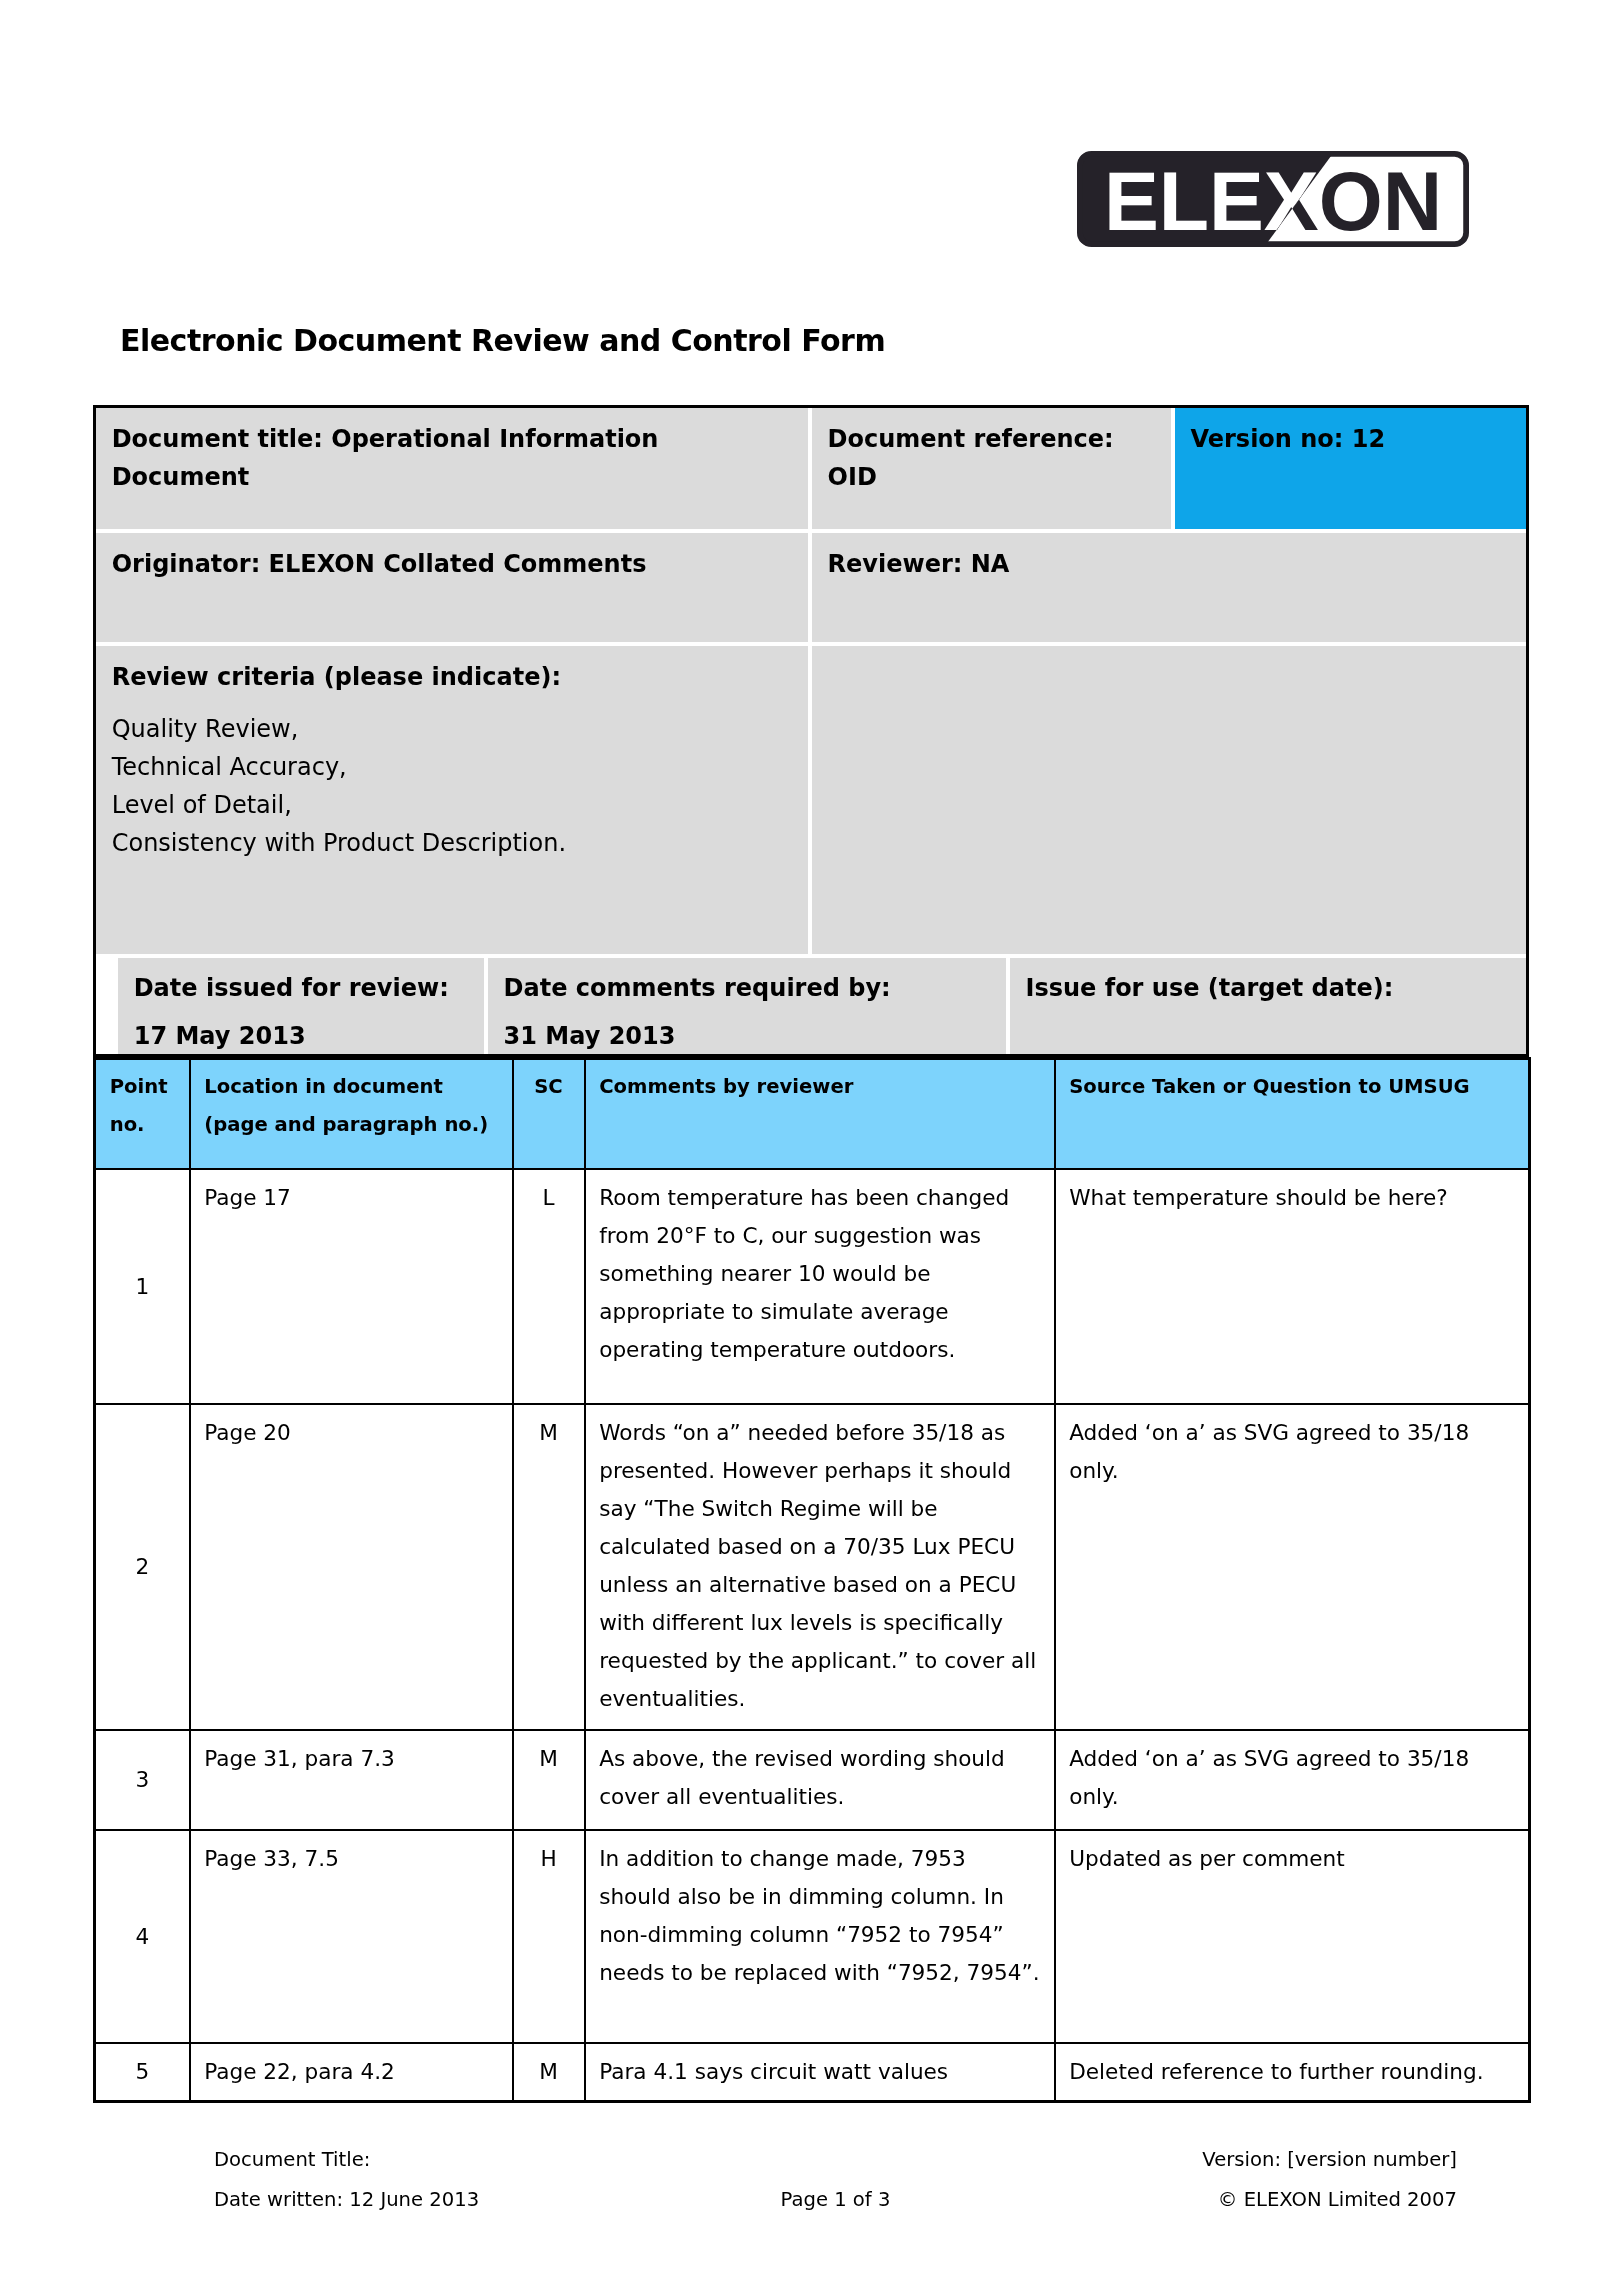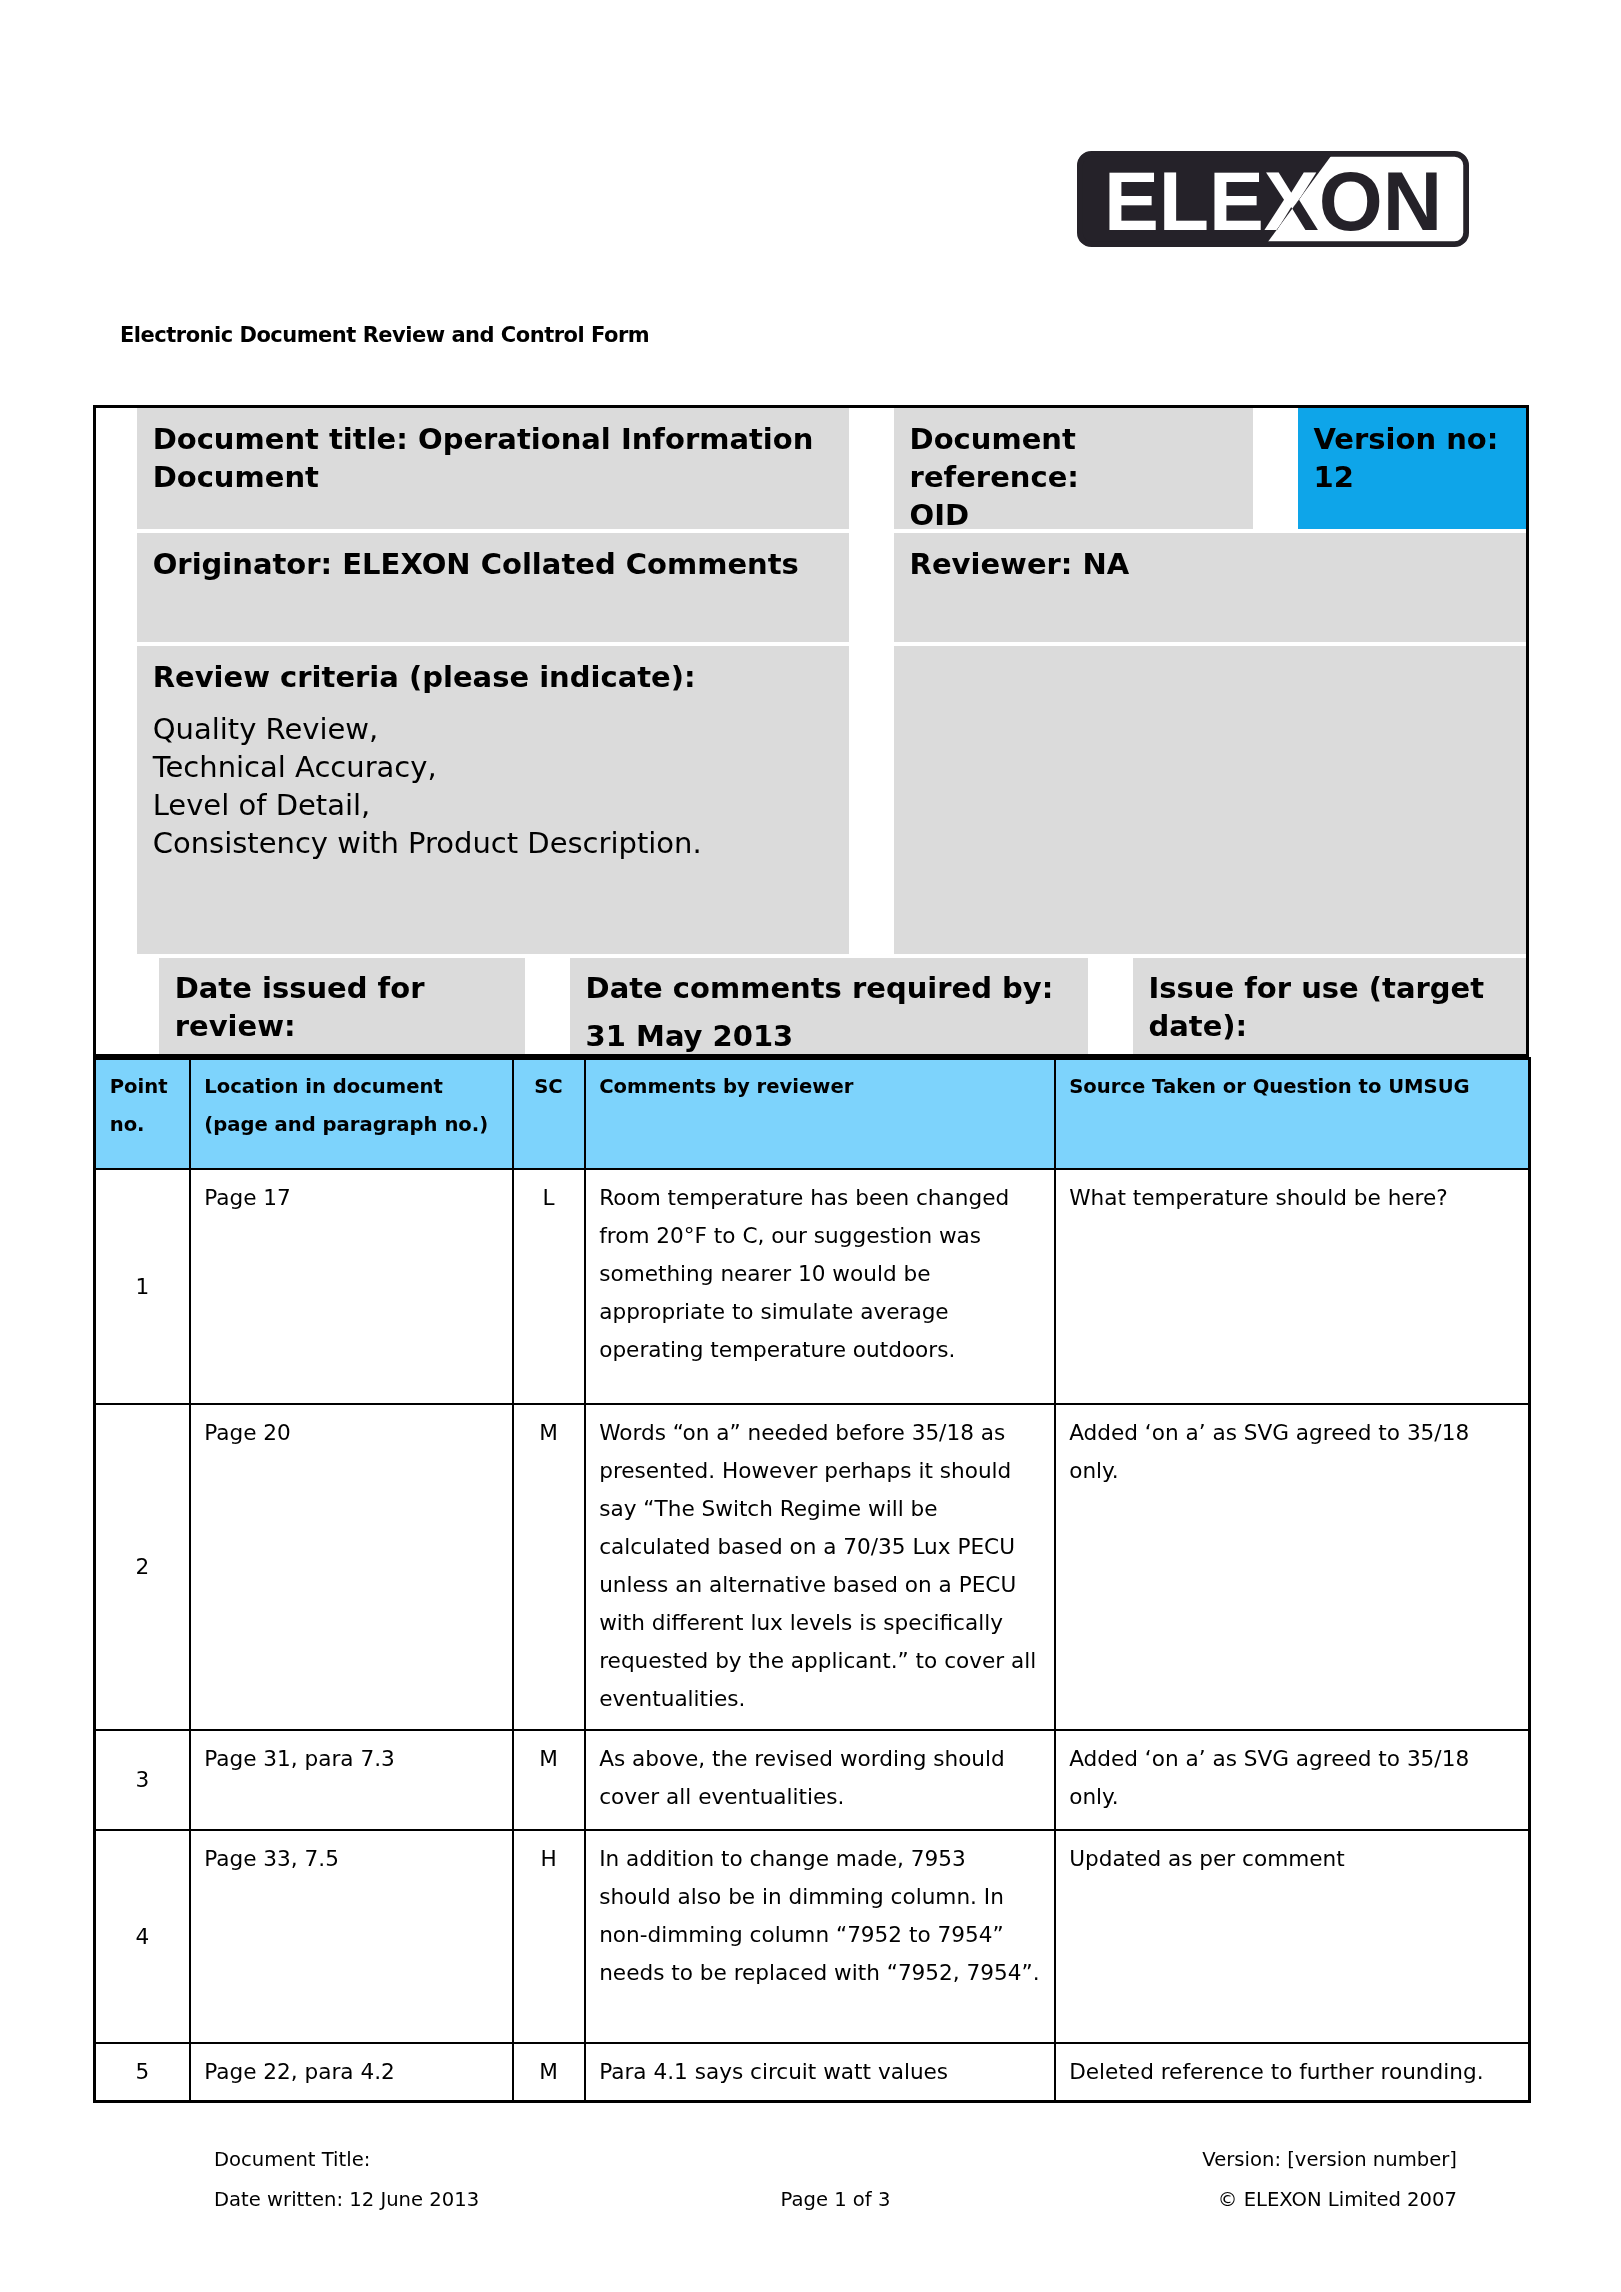--- a/index.html
+++ b/index.html
@@ -6,31 +6,31 @@
   body{
     width:1621px;height:2293px;position:relative;background:#ffffff;
     font-family:"DejaVu Sans","Liberation Sans",sans-serif;color:#000;
     -webkit-font-smoothing:antialiased;
   }
   
   .logo-svg{position:absolute;left:1076px;top:150px;width:394px;height:98px;}
   
   .page-title{
     position:absolute;left:120px;top:323px;
-    font-size:21px;font-weight:bold;letter-spacing:-0.5px;white-space:nowrap;
+    font-size:30px;font-weight:bold;letter-spacing:-0.5px;white-space:nowrap;
   }
   
   .content{position:absolute;left:93px;top:405px;width:1436px;}
   
   .hdr{border:3.9px solid #000;background:#fff;box-sizing:border-box;width:100%;}
   .hrow{display:flex;gap:3.9px;margin-bottom:3.9px;}
   .hrow:last-child{margin-bottom:0;}
   .hcell{
     background:#dbdbdb;box-sizing:border-box;padding:11.8px 15.7px;
-    font-size:29px;line-height:38px;overflow:hidden;margin-left:41px;
+    font-size:24px;line-height:38px;overflow:hidden;
   }
   .bold{font-weight:bold;}
   .r1{height:121px;} .r2{height:109px;justify-content:center;} .r3{height:308px;} .r4{height:96px;padding-left:22px;}
   .w-doctitle{width:712px;} .w-docref{width:359px;}
   .w-version{flex:1;background:#0ea5e9;}
   .w-half{width:712px;} .w-rest{flex:1;}
   .w-d1{width:366px;} .w-d2{width:518px;} .w-d3{flex:1;}
   .criteria-heading{font-weight:bold;margin-bottom:14.7px;}
   .date-value{margin-top:9.8px;font-weight:bold;}
   

